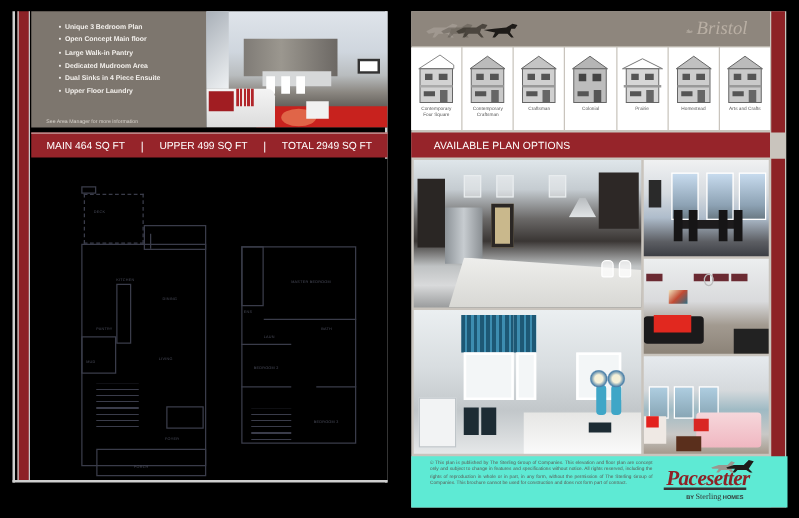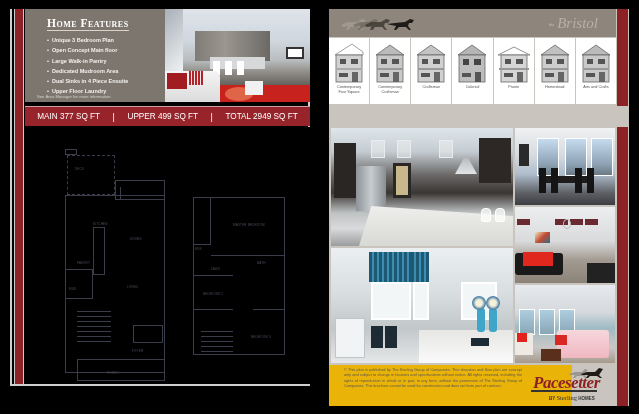--- a/index.html
+++ b/index.html
@@ -92,37 +92,36 @@
   #ph-bath .flowers { position: absolute; top: 48px; width: 16px; height: 14px; background: radial-gradient(circle, #f5f0d8 30%, #4a7fa8 60%, transparent 70%); }
 
   #ph-bedroom { left: 184px; top: 157px; width: 100px; height: 78px; background: linear-gradient(180deg, #e6eaee 0%, #d5d9dc 35%, #9fbac4 55%, #c9c8c6 80%, #a5998c 100%); }
   #ph-bedroom .win { position: absolute; top: 24px; width: 16px; height: 26px; background: linear-gradient(180deg, #aecde0, #88a6b5); border: 1px solid #fff; }
   #ph-bedroom .bed { position: absolute; left: 42px; top: 45px; width: 52px; height: 28px; background: linear-gradient(180deg, #f6d7db, #f0b7c1); border-radius: 3px; }
   #ph-bedroom .chair { position: absolute; left: 0; top: 48px; width: 18px; height: 22px; background: #efe9e4; }
   #ph-bedroom .pillow { position: absolute; left: 2px; top: 48px; width: 10px; height: 9px; background: #e3221d; }
   #ph-bedroom .ottoman { position: absolute; left: 26px; top: 64px; width: 20px; height: 12px; background: #5a2f1c; }
   #ph-bedroom .throw { position: absolute; left: 40px; top: 50px; width: 12px; height: 10px; background: #d92723; }
 
-  #footer { position: absolute; left: 0; top: 356px; width: 243px; height: 41px; background: #eab308; }
+  #footer { position: absolute; left: 0; top: 356px; width: 301px; height: 41px; background: #5eead4; }
   #legal { position: absolute; left: 15px; top: 3px; width: 178px; font-size: 3.8px; line-height: 5.4px; color: #5b5853; text-align: justify; }
   #logo { position: absolute; left: 200px; top: 2px; width: 78px; height: 38px; }
   #logo-script { position: absolute; left: 4px; top: 6px; font-family: "Liberation Serif", serif; font-style: italic; font-weight: bold; font-size: 17px; color: #8d2226; letter-spacing: -0.5px; }
   #logo-rule { position: absolute; left: 2px; top: 23px; width: 66px; height: 2px; background: #333; }
   #logo-by { position: absolute; left: 20px; top: 27px; font-size: 4.5px; color: #333; font-weight: bold; }
   #logo-by b { font-family: "Liberation Serif", serif; font-size: 6.5px; font-weight: normal; }
   #logo-horses { position: absolute; left: 38px; top: 0; width: 40px; height: 12px; }
 </style>
 </head>
 <body>
 
 <div id="left-page" class="page">
   <div class="redbar"></div>
 
   <div id="features-panel">
-    <div id="features-title">Home Features</div>
     <ul id="features-list">
       <li>Unique 3 Bedroom Plan</li>
       <li>Open Concept Main floor</li>
       <li>Large Walk-in Pantry</li>
       <li>Dedicated Mudroom Area</li>
       <li>Dual Sinks in 4 Piece Ensuite</li>
       <li>Upper Floor Laundry</li>
     </ul>
     <div id="features-note">See Area Manager for more information</div>
   </div>
@@ -137,21 +136,21 @@
     <div class="art"></div>
     <div class="rug"></div>
     <div class="sofa"></div>
     <div class="pillow-a"></div>
     <div class="pillow-b"></div>
     <div class="table"></div>
     <div class="ottoman"></div>
   </div>
 
   <div id="sqft-banner">
-    <span>MAIN 377 SQ FT</span>
+    <span>MAIN 464 SQ FT</span>
     <span class="sqft-sep">|</span>
     <span>UPPER  499 SQ FT</span>
     <span class="sqft-sep">|</span>
     <span>TOTAL 2949 SQ FT</span>
   </div>
 
   <div id="floorplan">
 
     <div>
       <div class="fp-wall" style="left:40px;top:22px;width:12px;height:6px;"></div>
@@ -292,20 +291,21 @@
           <rect x="8" y="18" width="6" height="5" fill="#555"></rect>
           <rect x="19" y="18" width="7" height="5" fill="#555"></rect>
           <rect x="4" y="27" width="26" height="2" fill="#999"></rect>
           <rect x="7" y="32" width="9" height="4" fill="#555"></rect>
           <rect x="20" y="31" width="6" height="10" fill="#666"></rect>
         </svg>
       <div class="style-label"><span>Arts and Crafts</span><br><span></span></div>
     </div>
   </div>
 
+  <div id="options-banner">AVAILABLE PLAN OPTIONS</div>
 
   <div id="photo-grid">
     <div id="ph-kitchen" class="ph">
       <div class="cab-l"></div>
       <div class="fridge"></div>
       <div class="door"></div>
       <div class="cab-r"></div>
       <div class="hood"></div>
       <div class="pendant" style="left:40px"></div>
       <div class="pendant" style="left:66px"></div>

